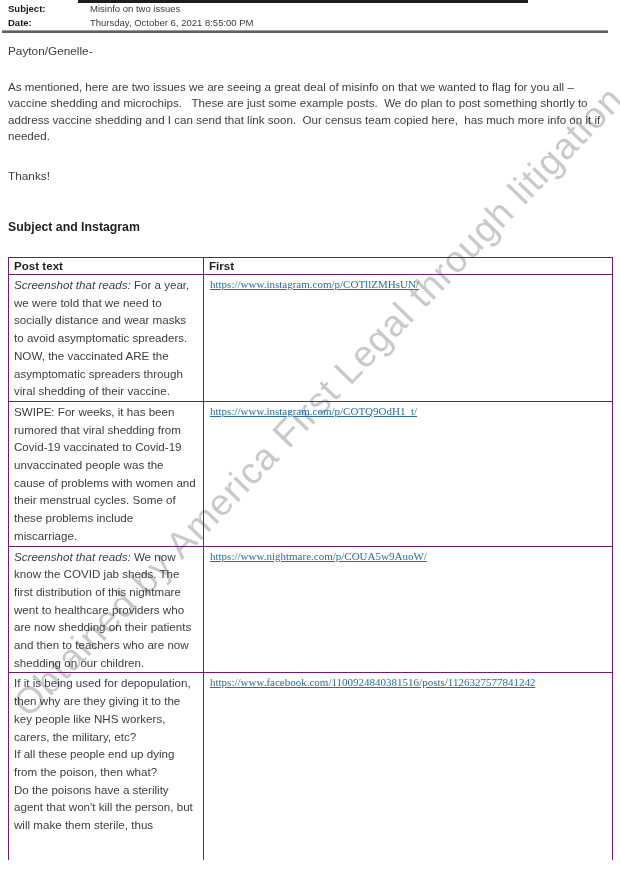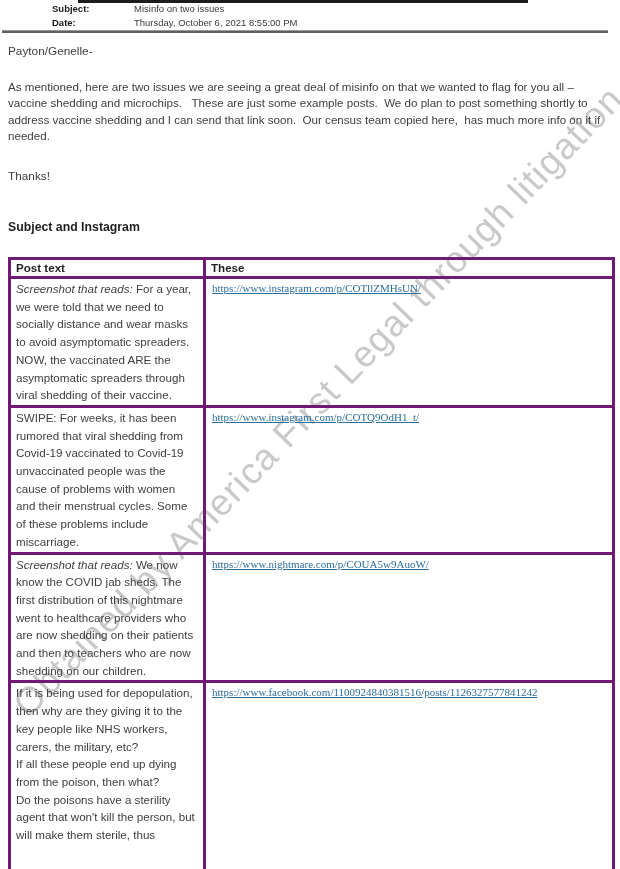--- a/index.html
+++ b/index.html
@@ -11,41 +11,41 @@
     position:absolute;left:-105px;top:386px;width:840px;height:50px;
     text-align:center;white-space:nowrap;
     transform:rotate(-46deg);
     font-size:37px;color:#c9c9c9;letter-spacing:1px;z-index:0;
   }
   .redaction{
     position:absolute;left:78px;top:0;width:450px;height:3px;background:#1c1c1c;z-index:1;
   }
   .hdr{position:absolute;left:8px;top:2px;font-size:9.5px;line-height:13.5px;z-index:1;}
   .hdr-row{display:flex;}
-  .hdr-lbl{width:82px;font-weight:bold;color:#1a1a1a;margin-left:44px;}
+  .hdr-lbl{width:82px;font-weight:bold;color:#1a1a1a;}
   .hdr-val{color:#3a3a3a;}
   .separator{
     position:absolute;left:2px;top:30px;width:606px;height:2px;
     background:#5f5f5f;border-top:1px solid #9a9a9a;z-index:1;
   }
   .salutation{position:absolute;left:8px;top:44px;font-size:11.8px;z-index:1;}
   .paragraph{
     position:absolute;left:8px;top:79px;width:601px;
     font-size:11.6px;line-height:16.4px;white-space:pre-wrap;z-index:1;
   }
   .closing{position:absolute;left:8px;top:169px;font-size:11.8px;z-index:1;}
   .section-heading{
     position:absolute;left:8px;top:220px;font-size:12.3px;font-weight:bold;color:#1f1f1f;z-index:1;
   }
   table.posts{
     position:absolute;left:8px;top:257px;width:604px;
     border-collapse:collapse;table-layout:fixed;z-index:1;background:transparent;
   }
   .posts th,.posts td{
-    border:3px solid #701a75;vertical-align:top;text-align:left;background:transparent;
+    border:1px solid #701a75;vertical-align:top;text-align:left;background:transparent;
   }
   .posts th{
     font-size:11.6px;font-weight:bold;color:#1f1f1f;padding:1px 5px;height:14px;
   }
   .post-cell{
     font-size:11.6px;line-height:17.7px;padding:1px 6px 1px 5px;color:#3d3d3d;
   }
   .post-it{font-style:italic;}
   .post-rest{white-space:pre-line;}
   .link-cell{
@@ -88,21 +88,21 @@
   <div class="section-heading">Subject and Instagram</div>
 
   <table class="posts">
     <colgroup>
         <col style="width:195px">
         <col style="width:409px">
       </colgroup>
     <thead>
       <tr>
         <th>Post text</th>
-        <th>These</th>
+        <th>First</th>
       </tr>
     </thead>
     <tbody>
       <tr class="r1">
         <td class="post-cell">
           <span class="post-it">Screenshot that reads: </span><span class="post-rest">For a year, we were told that we need to socially distance and wear masks to avoid asymptomatic spreaders. NOW, the vaccinated ARE the asymptomatic spreaders through viral shedding of their vaccine.</span>
         </td>
         <td class="link-cell">
           <a class="post-link">https://www.instagram.com/p/COTllZMHsUN/</a>
         </td>

